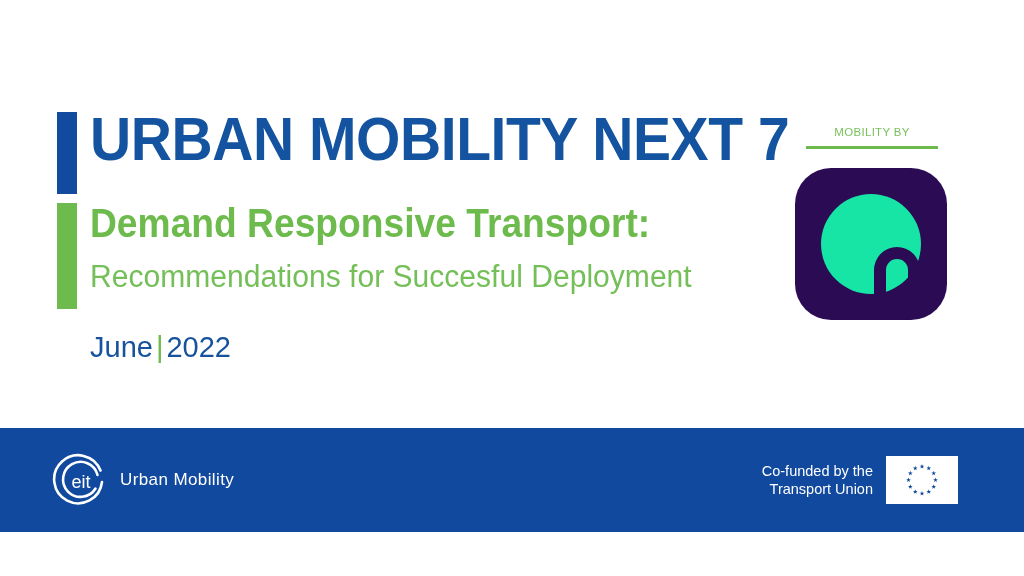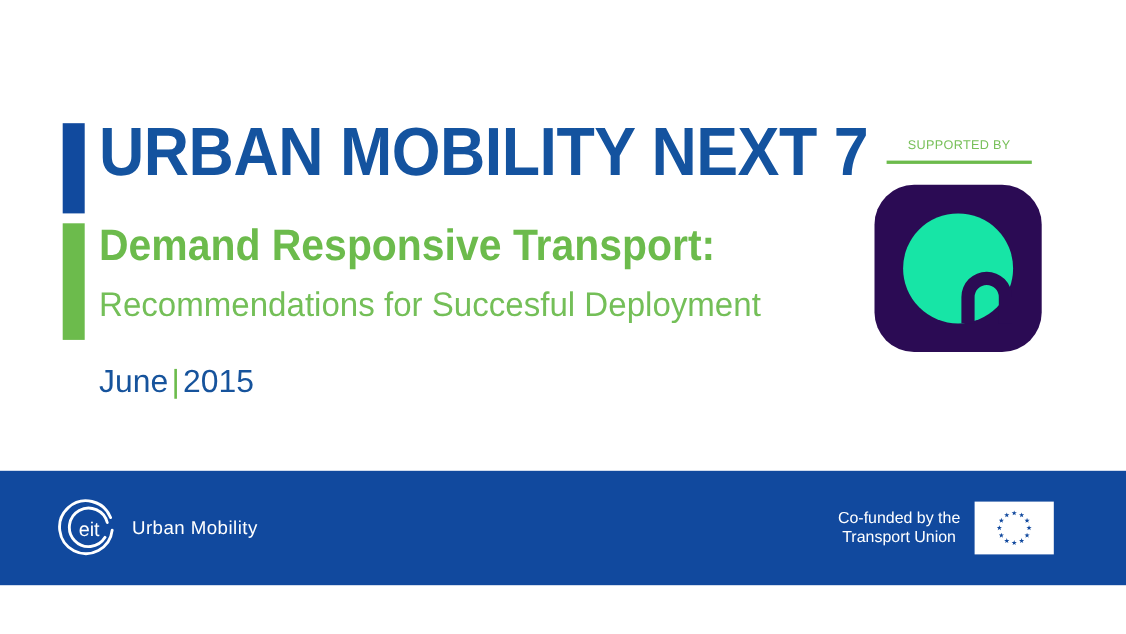--- a/index.html
+++ b/index.html
@@ -193,21 +193,21 @@
     top: 456px;
     display: flex;
     align-items: center;
     height: 48px;
   }
   .eu-text {
     font-family: "Liberation Sans", sans-serif;
     font-size: 14.5px;
     line-height: 18px;
     color: #ffffff;
-    text-align: center;
+    text-align: right;
     white-space: nowrap;
   }
   .eu-flag {
     margin-left: 13px;
     width: 72px;
     height: 48px;
     background: #ffffff;
     position: relative;
     flex: 0 0 72px;
   }
@@ -223,25 +223,25 @@
     <div class="accent-bar-green"></div>
 
     <div class="main-title">URBAN MOBILITY NEXT 7</div>
 
     <div class="sub-title">Demand Responsive Transport:</div>
 
     <div class="sub-title-2">Recommendations for Succesful Deployment</div>
   </div>
 
   <div class="date-line">
-    <span>June</span><span class="sep">|</span><span>2015</span>
+    <span>June</span><span class="sep">|</span><span>2022</span>
   </div>
 
   <div class="supported">
-    <div class="supported-label">SUPPORTED BY</div>
+    <div class="supported-label">MOBILITY BY</div>
     <div class="supported-rule"></div>
   </div>
 
   <div class="app-icon">
     <div class="app-icon-circle">
       <svg class="app-icon-arch" viewBox="0 0 52 48">
         <path d="M3 48 L3 24 A23 23 0 0 1 49 24 L49 48 L37 48 L37 24 A11 11 0 0 0 15 24 L15 48 Z" fill="#2b0b54"></path>
       </svg>
     </div>
   </div>

